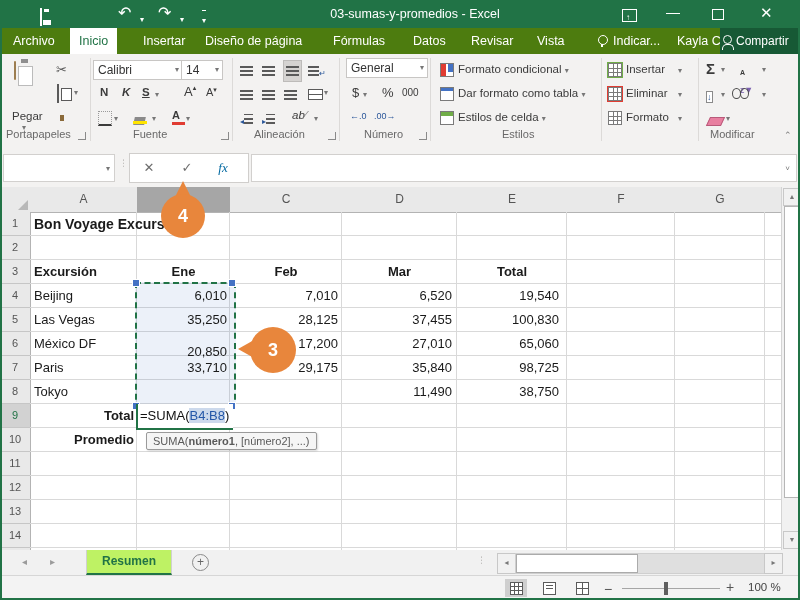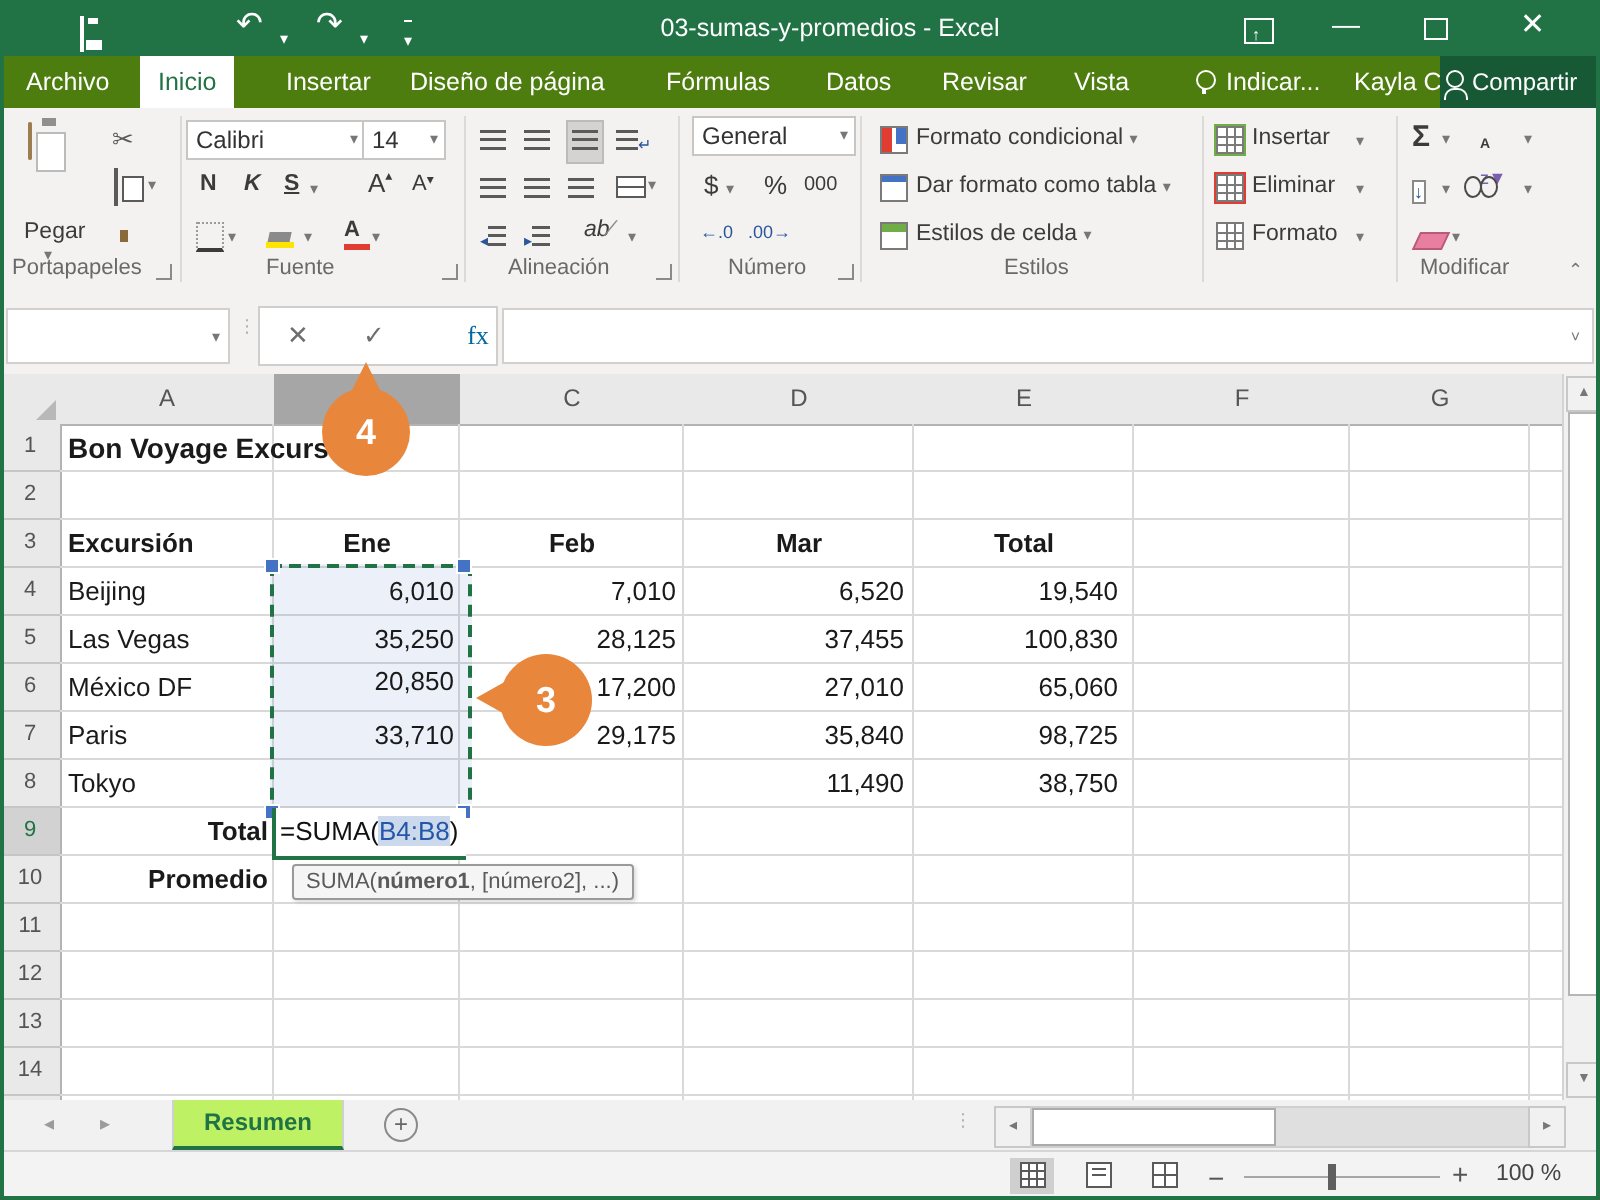--- a/index.html
+++ b/index.html
@@ -298,21 +298,21 @@
 
 <div id="formulabar" class="abs">
   <div class="namebox">
     <span style="padding-left:5px;font-size:12px;color:#333;line-height:26px;"></span>
     <span class="dd">▾</span>
   </div>
   <span class="splitdots" style="left:119px;top:14px;">⋮</span>
   <div class="fbtns">
     <span class="fbtn" style="left:0;">✕</span>
     <span class="fbtn" style="left:38px;">✓</span>
-    <span class="fbtn" style="left:90px;font-family:'Liberation Serif',serif;color:#0369a1;">fx</span>
+    <span class="fbtn" style="left:74px;font-family:'Liberation Serif',serif;font-style:italic;color:#0369a1;">fx</span>
   </div>
   <div class="finput">
     <span style="padding-left:5px;font-size:12px;line-height:26px;color:#333;"></span>
     <span class="dd" style="position:absolute;right:6px;top:9px;">˅</span>
   </div>
 </div>
 
 <div id="grid" class="abs">
   <div class="cornercell"></div>
   <div class="colhdr" style="left:30px;width:107px;">A</div>
@@ -363,21 +363,21 @@
   <div class="cell num" style="left:342px;top:97px;width:110px;">6,520</div>
   <div class="cell num" style="left:457px;top:97px;width:102px;">19,540</div>
 
   <div class="cell" style="left:34px;top:121px;width:100px;">Las Vegas</div>
   <div class="cell num" style="left:137px;top:121px;width:90px;">35,250</div>
   <div class="cell num" style="left:230px;top:121px;width:108px;">28,125</div>
   <div class="cell num" style="left:342px;top:121px;width:110px;">37,455</div>
   <div class="cell num" style="left:457px;top:121px;width:102px;">100,830</div>
 
   <div class="cell" style="left:34px;top:145px;width:100px;">México DF</div>
-  <div class="cell num" style="left:137px;top:142px;width:90px;">20,850</div>
+  <div class="cell num" style="left:137px;top:153px;width:90px;">20,850</div>
   <div class="cell num" style="left:230px;top:145px;width:108px;">17,200</div>
   <div class="cell num" style="left:342px;top:145px;width:110px;">27,010</div>
   <div class="cell num" style="left:457px;top:145px;width:102px;">65,060</div>
 
   <div class="cell" style="left:34px;top:169px;width:100px;">Paris</div>
   <div class="cell num" style="left:137px;top:169px;width:90px;">33,710</div>
   <div class="cell num" style="left:230px;top:169px;width:108px;">29,175</div>
   <div class="cell num" style="left:342px;top:169px;width:110px;">35,840</div>
   <div class="cell num" style="left:457px;top:169px;width:102px;">98,725</div>
 

